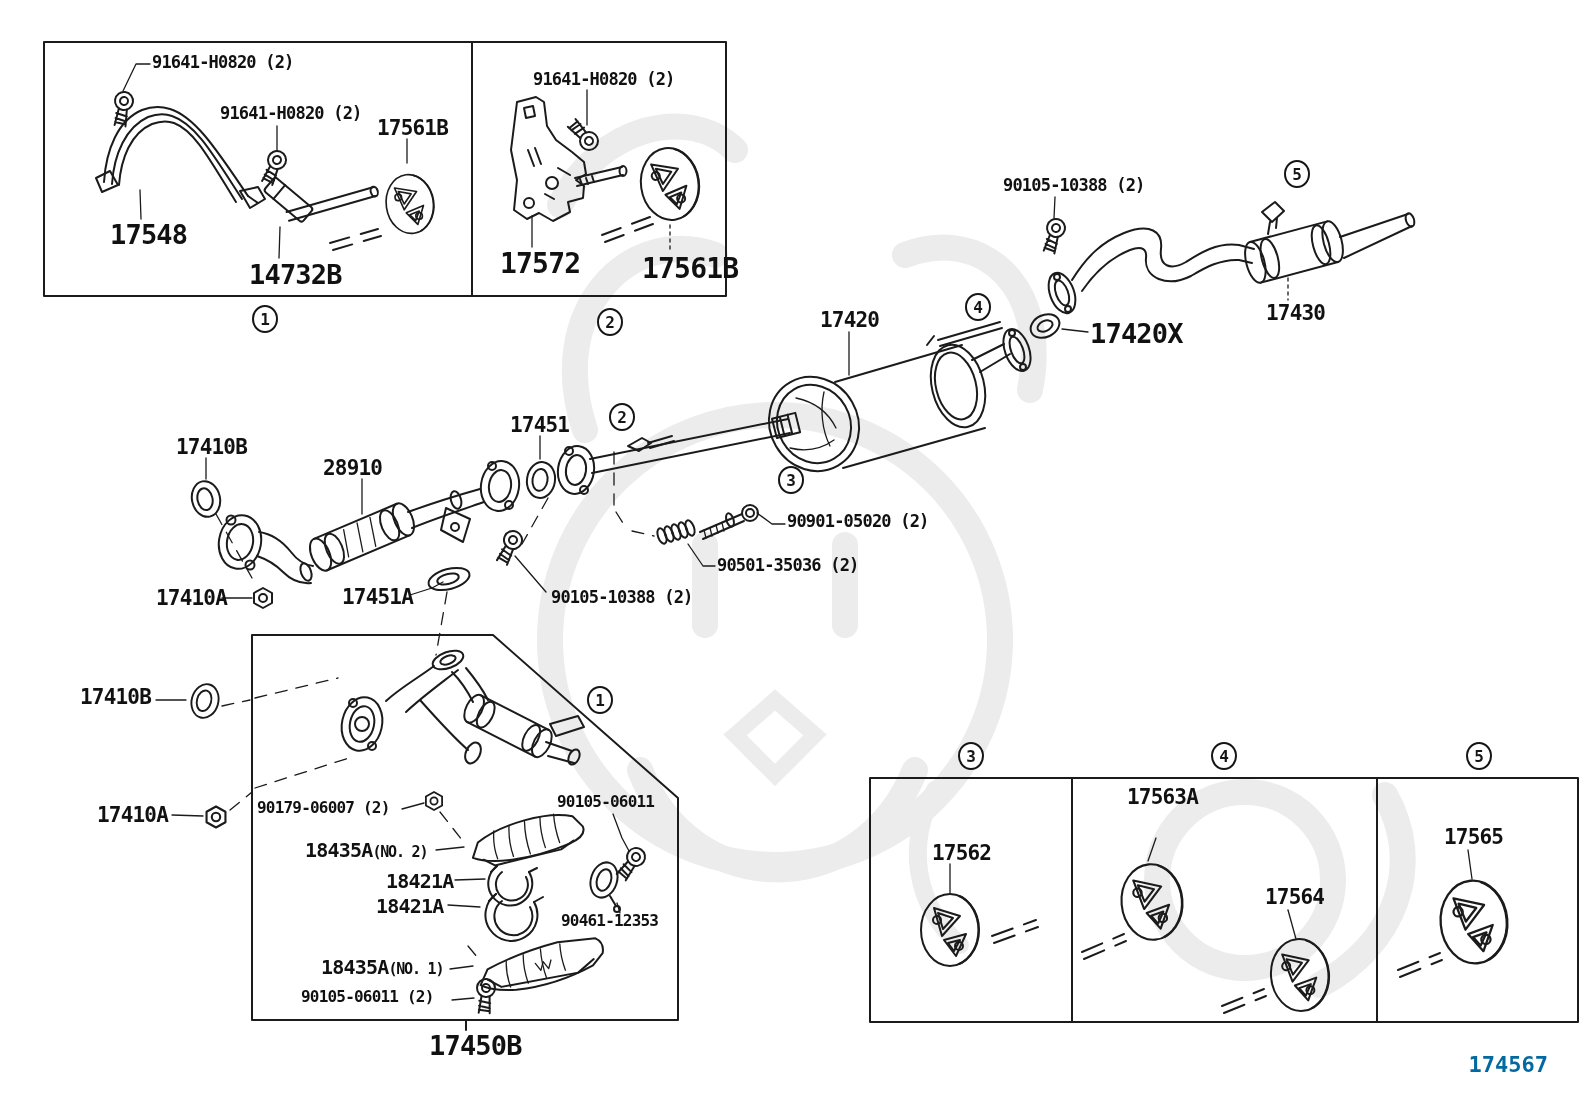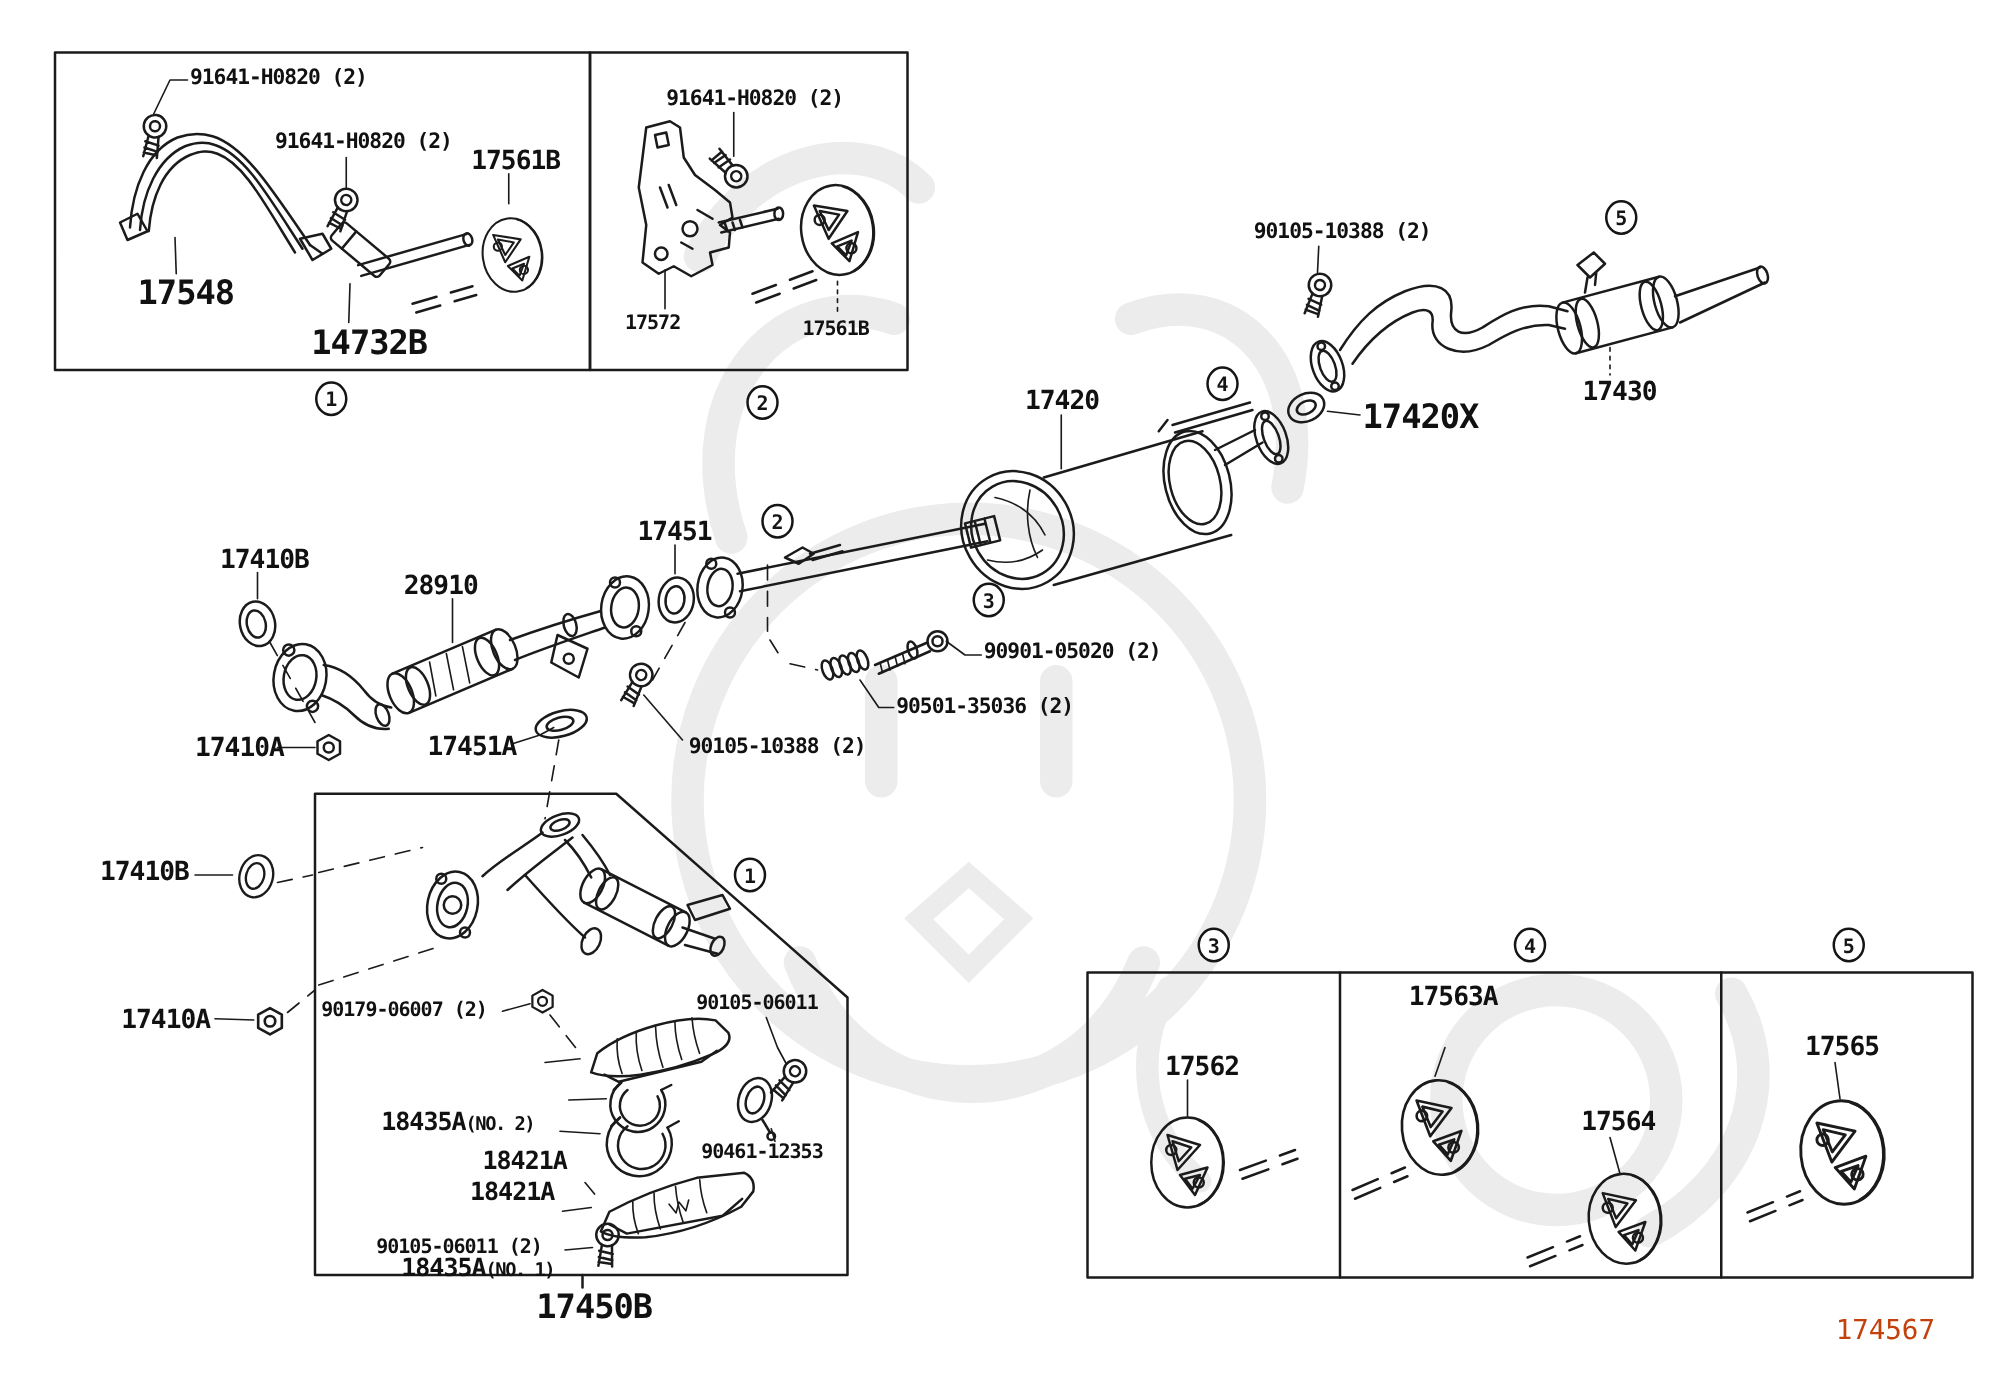--- a/index.html
+++ b/index.html
@@ -2,27 +2,27 @@
 <html><head>
 <meta charset="utf-8">
 <style>
   html,body{margin:0;padding:0;background:#fff;}
   .stage{position:relative;width:1592px;height:1099px;background:#ffffff;overflow:hidden;
          font-family:"DejaVu Sans Mono", monospace;border-radius:22px;}
   svg{position:absolute;left:0;top:0;}
   .art{stroke:#1b1b1b;fill:none;stroke-width:2;stroke-linecap:round;stroke-linejoin:round;}
   .thin{stroke-width:1.3;}
   .lbl{position:absolute;color:#111;font-weight:bold;letter-spacing:-0.8px;white-space:nowrap;line-height:1;}
-  .fs16{font-size:16px;text-align:center;} .fs17{font-size:17px;} .fs20{font-size:20px;margin-top:47px;}
-  .fs21{font-size:21px;} .fs23{font-size:27px;} .fs24{font-size:16px;}
+  .fs16{font-size:16px;text-align:center;} .fs17{font-size:17px;} .fs20{font-size:20px;}
+  .fs21{font-size:21px;} .fs23{font-size:27px;} .fs24{font-size:28px;}
   .sfx{font-size:15px;letter-spacing:-1.2px;}
   .callout{position:absolute;width:26px;height:28px;border:2.2px solid #151515;border-radius:50%;
            text-align:center;line-height:26px;font-size:16px;font-weight:bold;color:#151515;
            background:#fff;box-sizing:border-box;}
-  .pagecode{position:absolute;right:44px;bottom:22px;font-size:22px;font-weight:normal;color:#c2410c;letter-spacing:0;}
+  .pagecode{position:absolute;right:44px;bottom:22px;font-size:22px;font-weight:bold;color:#0369a1;letter-spacing:0;}
 </style>
 </head>
 <body>
 
 <div class="stage">
 
 <svg width="1592" height="1099" viewBox="0 0 1592 1099">
   <defs>
     <g id="ghanger">
       <ellipse cx="0" cy="0" rx="29" ry="36"></ellipse>

